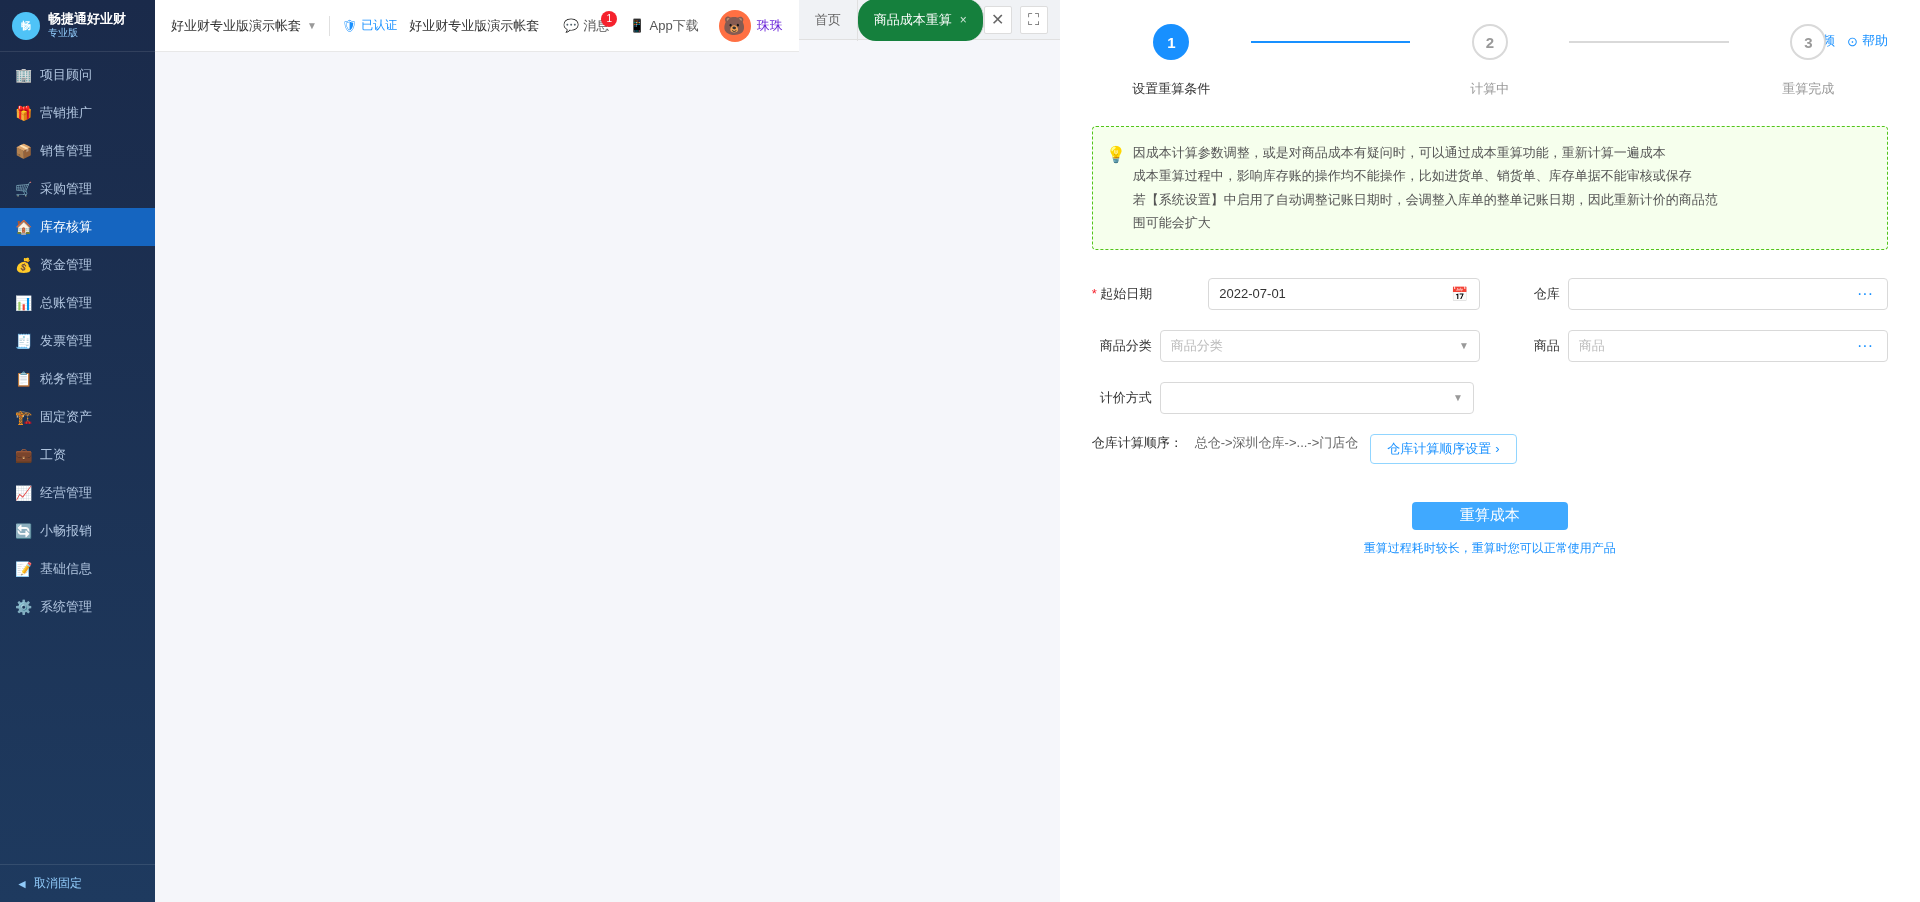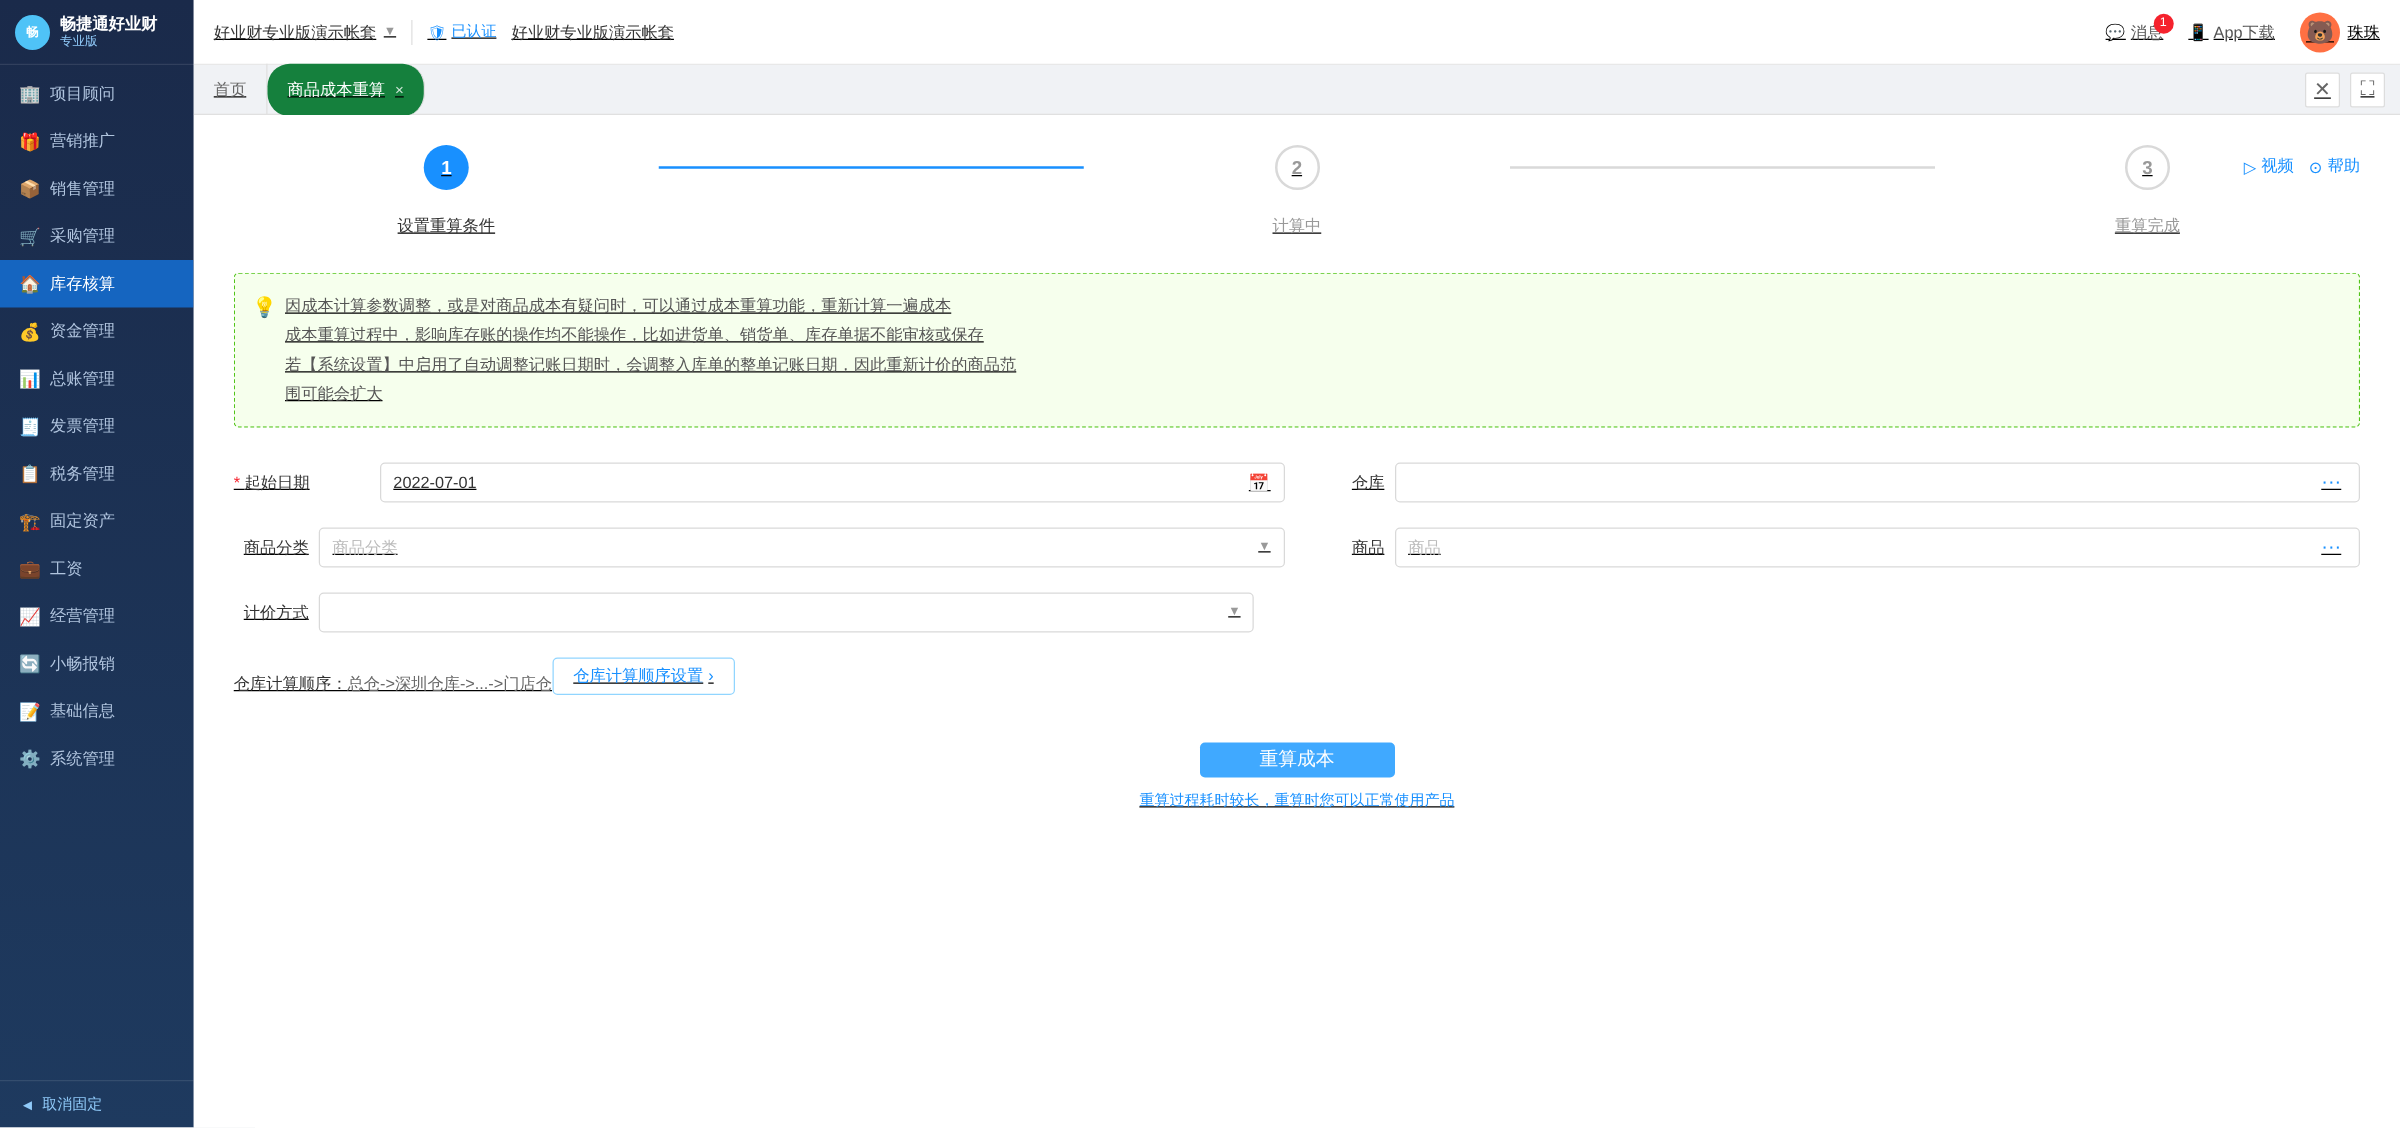--- a/index.html
+++ b/index.html
@@ -51,24 +51,23 @@
       font-size: 12px;
       display: flex; align-items: center; gap: 6px;
       cursor: pointer;
       border-top: 1px solid rgba(255,255,255,0.1);
     }
 
     
     .main {
       flex: 1;
       display: flex;
-      flex-direction: column;
+      flex-direction: row;
       background: #f5f6fa;
       overflow: hidden;
-      text-decoration: underline;
     }
 
     
     .topbar {
       background: white;
       height: 52px;
       display: flex;
       align-items: center;
       padding: 0 16px;
       border-bottom: 1px solid #e8e8e8;
@@ -100,21 +99,21 @@
       border-radius: 8px; padding: 0 4px; min-width: 16px; height: 16px;
       display: flex; align-items: center; justify-content: center;
     }
     .topbar-avatar {
       width: 32px; height: 32px;
       border-radius: 50%;
       background: #ff7043;
       display: flex; align-items: center; justify-content: center;
       font-size: 18px; cursor: pointer; overflow: hidden;
     }
-    .topbar-username { font-size: 13px; color: #000000; cursor: pointer; }
+    .topbar-username { font-size: 13px; color: #6d28d9; cursor: pointer; }
 
     
     .tabs-bar {
       background: #f0f2f5;
       display: flex;
       align-items: center;
       padding: 0 0 0 0;
       border-bottom: 1px solid #e0e0e0;
       flex-shrink: 0;
       height: 40px;
@@ -280,22 +279,22 @@
     .form-select-placeholder { color: #bbb; }
     .form-select-arrow { color: #999; font-size: 10px; }
     .form-dots {
       color: #1890ff; font-size: 16px; cursor: pointer;
       padding: 0 4px;
     }
 
     
     .warehouse-order {
       display: flex;
-      align-items: flex-end;
-      gap: 0;
+      align-items: flex-start;
+      gap: 12px;
       margin-bottom: 28px;
     }
     .warehouse-order-label { font-size: 13px; color: #333; }
     .warehouse-order-value { font-size: 13px; color: #666; }
     .warehouse-order-btn {
       height: 30px;
       padding: 0 16px;
       background: white;
       border: 1px solid #91d5ff;
       border-radius: 4px;

